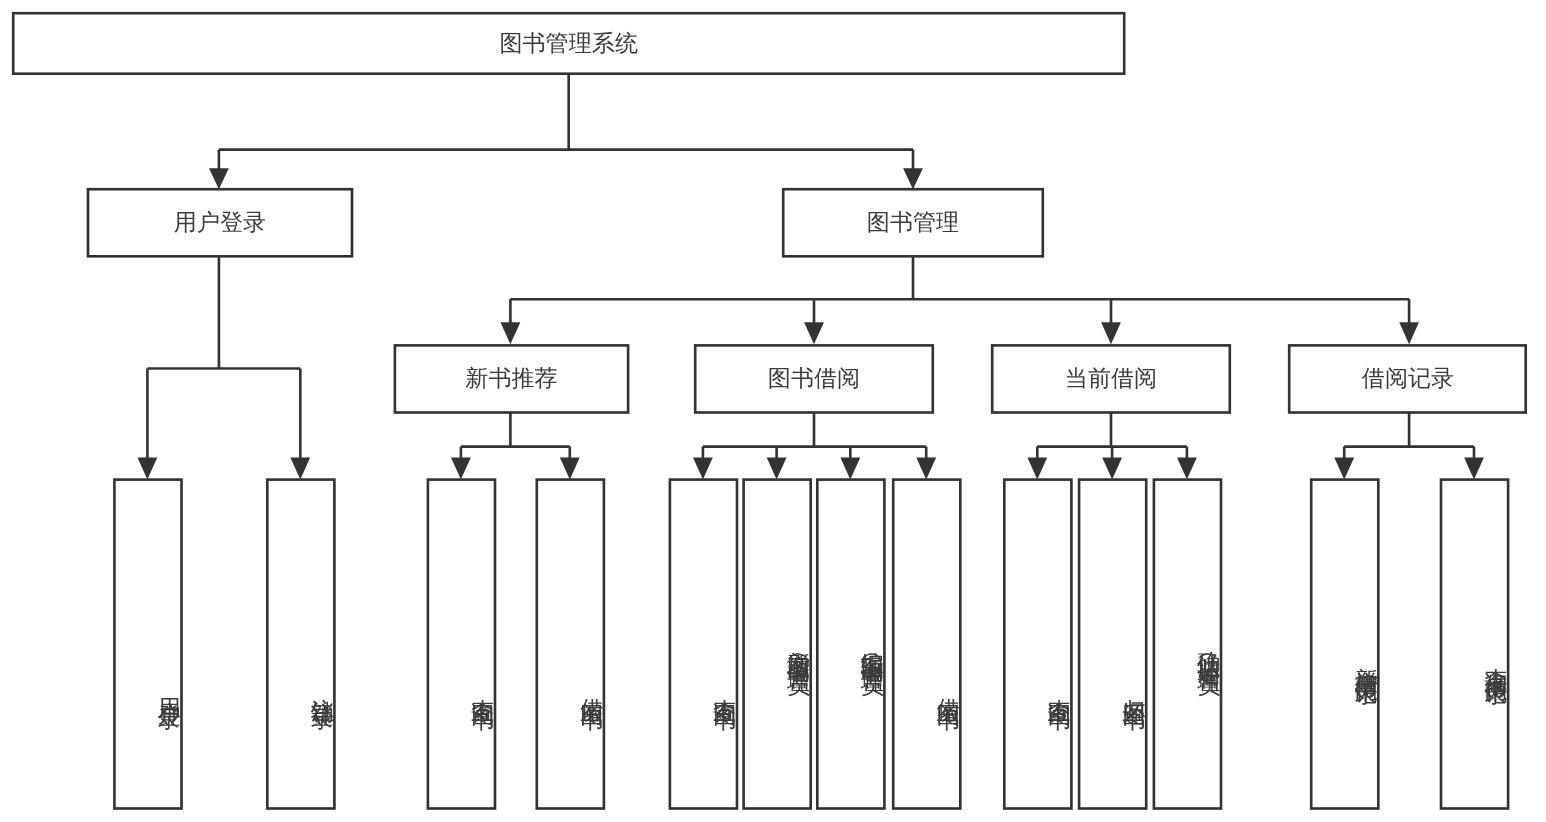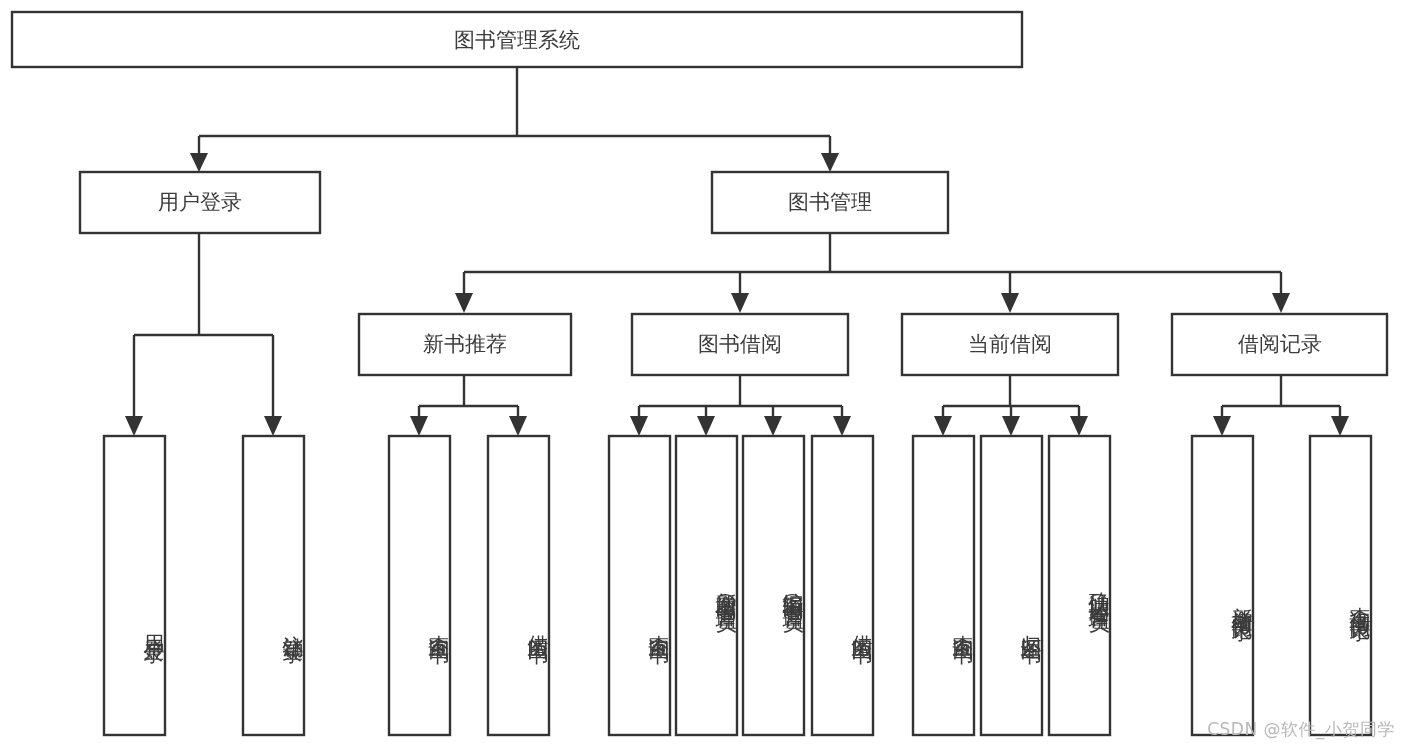--- a/index.html
+++ b/index.html
@@ -204,14 +204,13 @@
   <div class="leaf-label" style="left:743px; top:446px; width:61px; height:285px;">编辑图书（管理员）</div>
   <div class="leaf-label" style="left:812px; top:516px; width:61px; height:215px;">借阅图书</div>
 
   <div class="leaf-label" style="left:913px; top:516px; width:61px; height:215px;">查询图书</div>
   <div class="leaf-label" style="left:981px; top:516px; width:61px; height:215px;">归还图书</div>
   <div class="leaf-label" style="left:1049px; top:446px; width:61px; height:285px;">确认归还（管理员）</div>
 
   <div class="leaf-label" style="left:1192px; top:466px; width:61px; height:265px;">新增借阅记录</div>
   <div class="leaf-label" style="left:1310px; top:466px; width:61px; height:265px;">查询借阅记录</div>
 
-  <div class="watermark">CSDN @软件_小贺同学</div>
 </div>
 
 </body></html>

